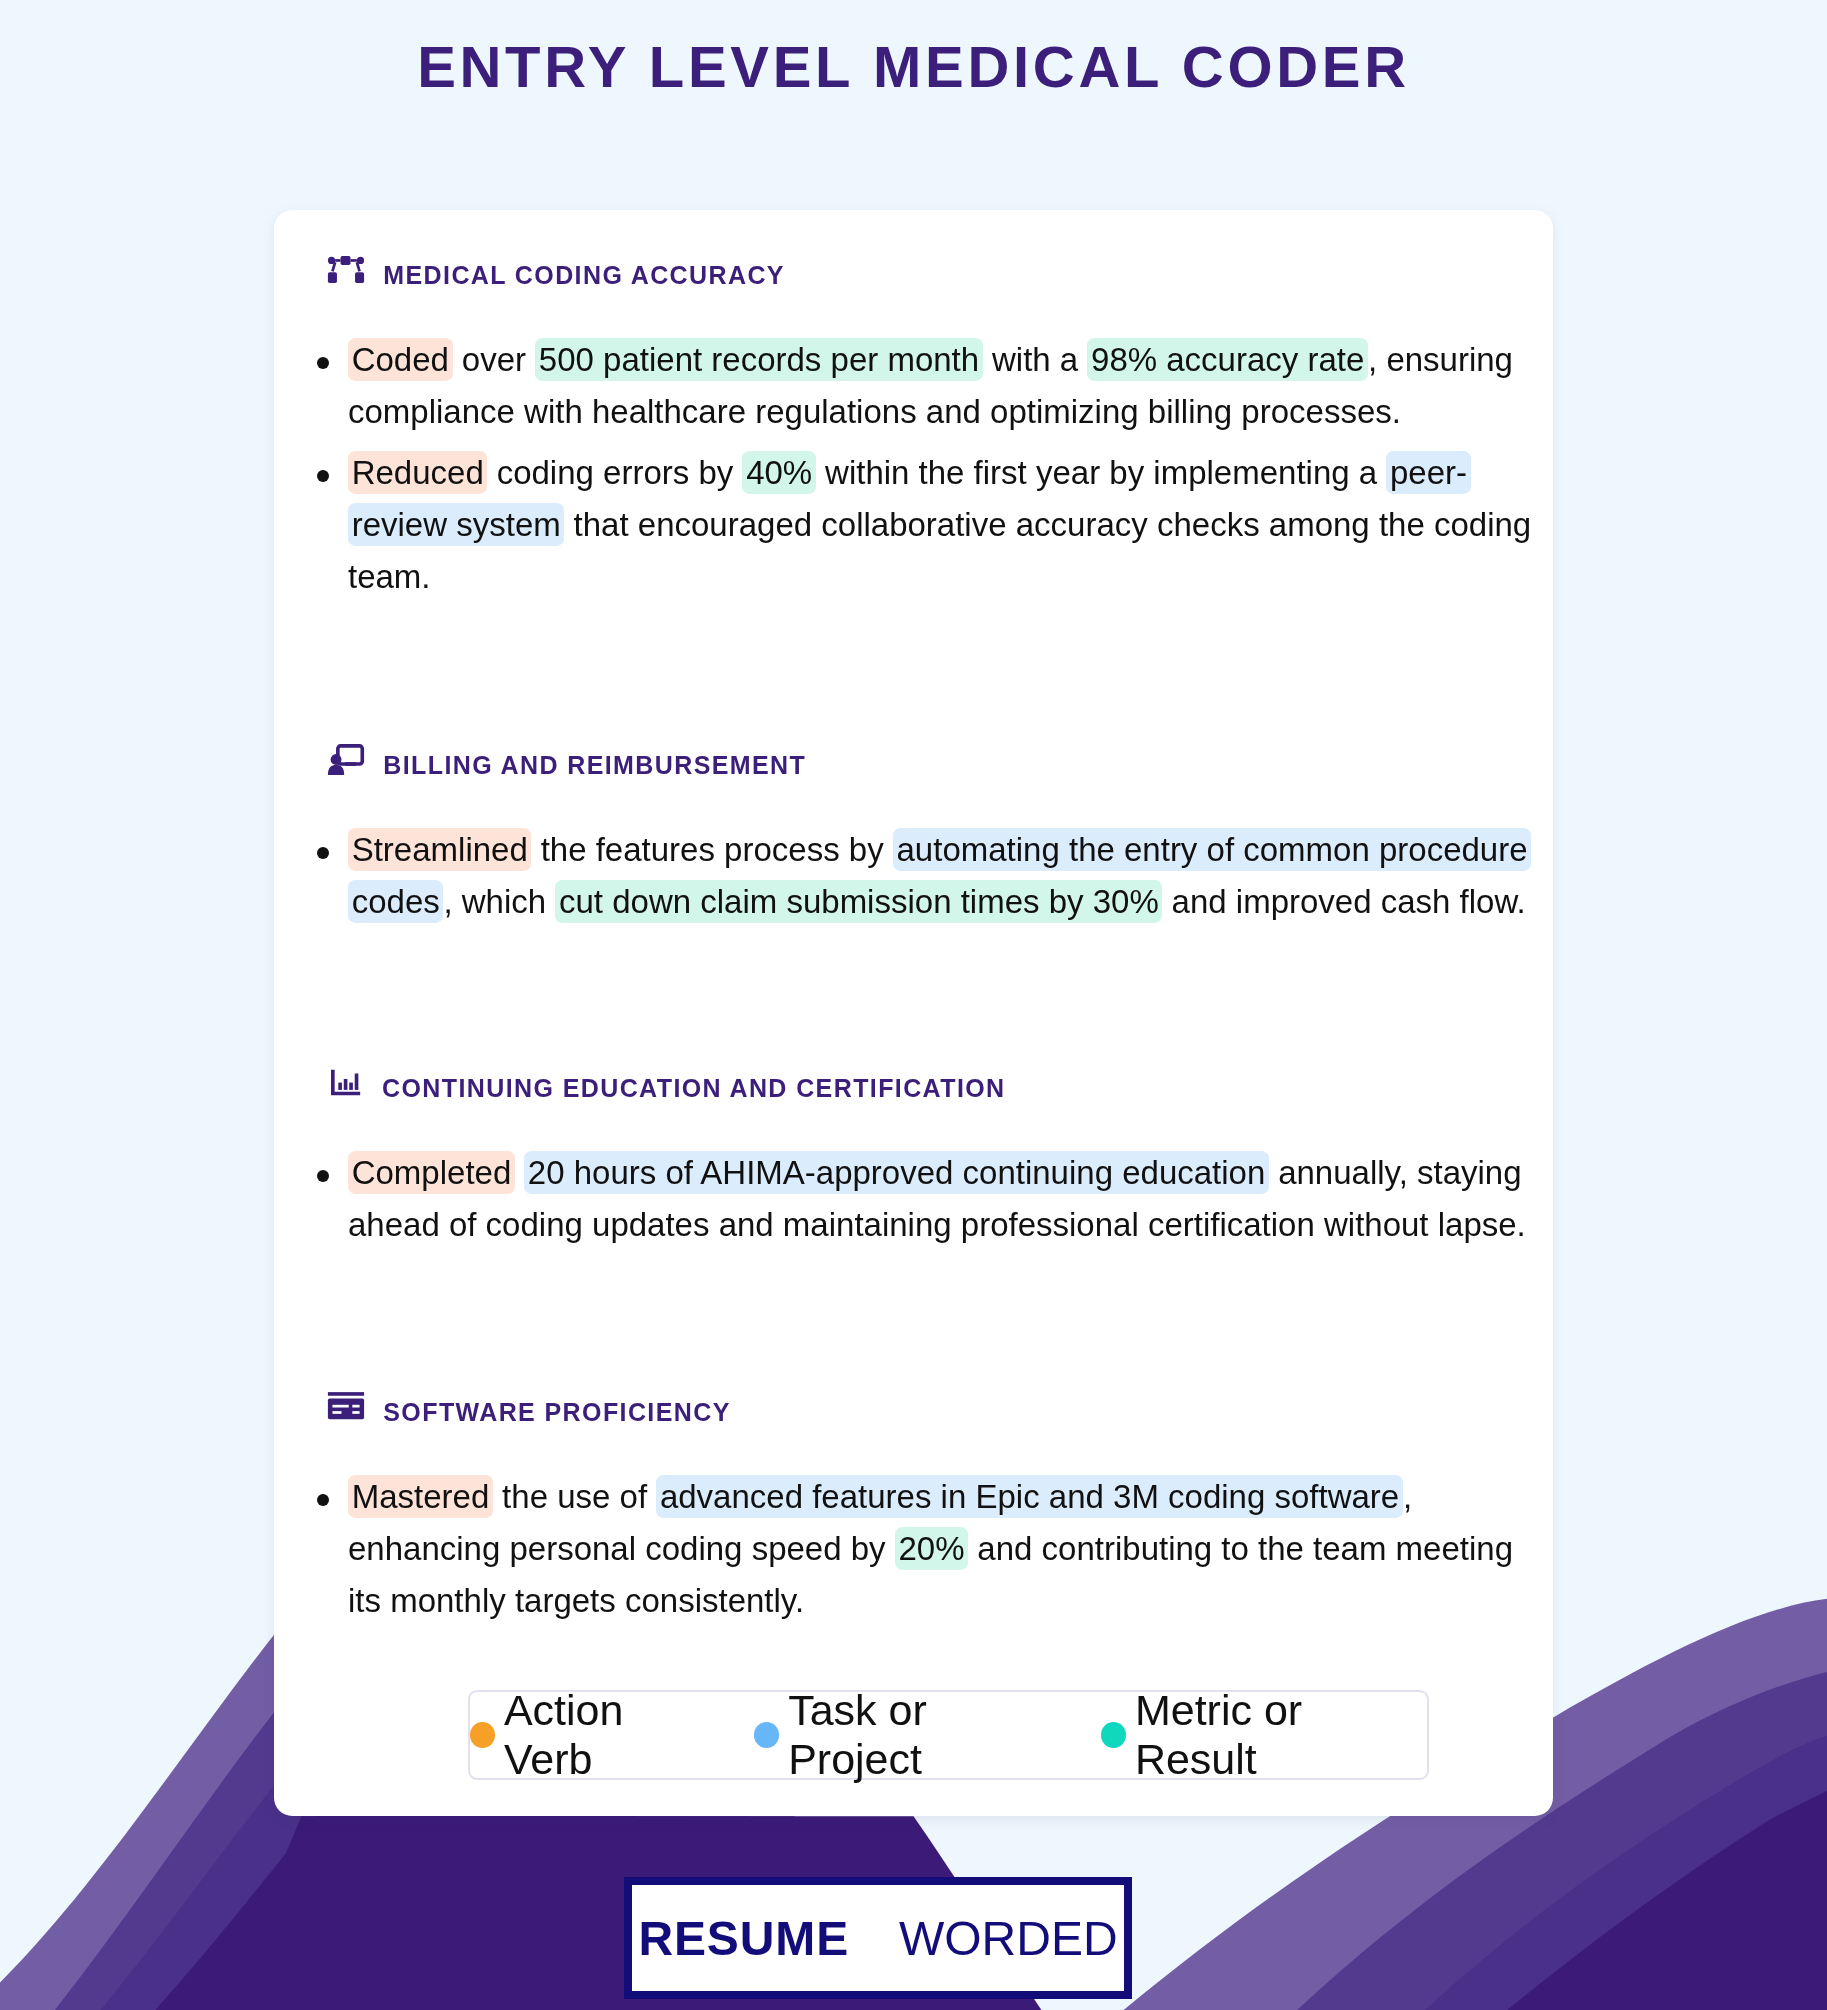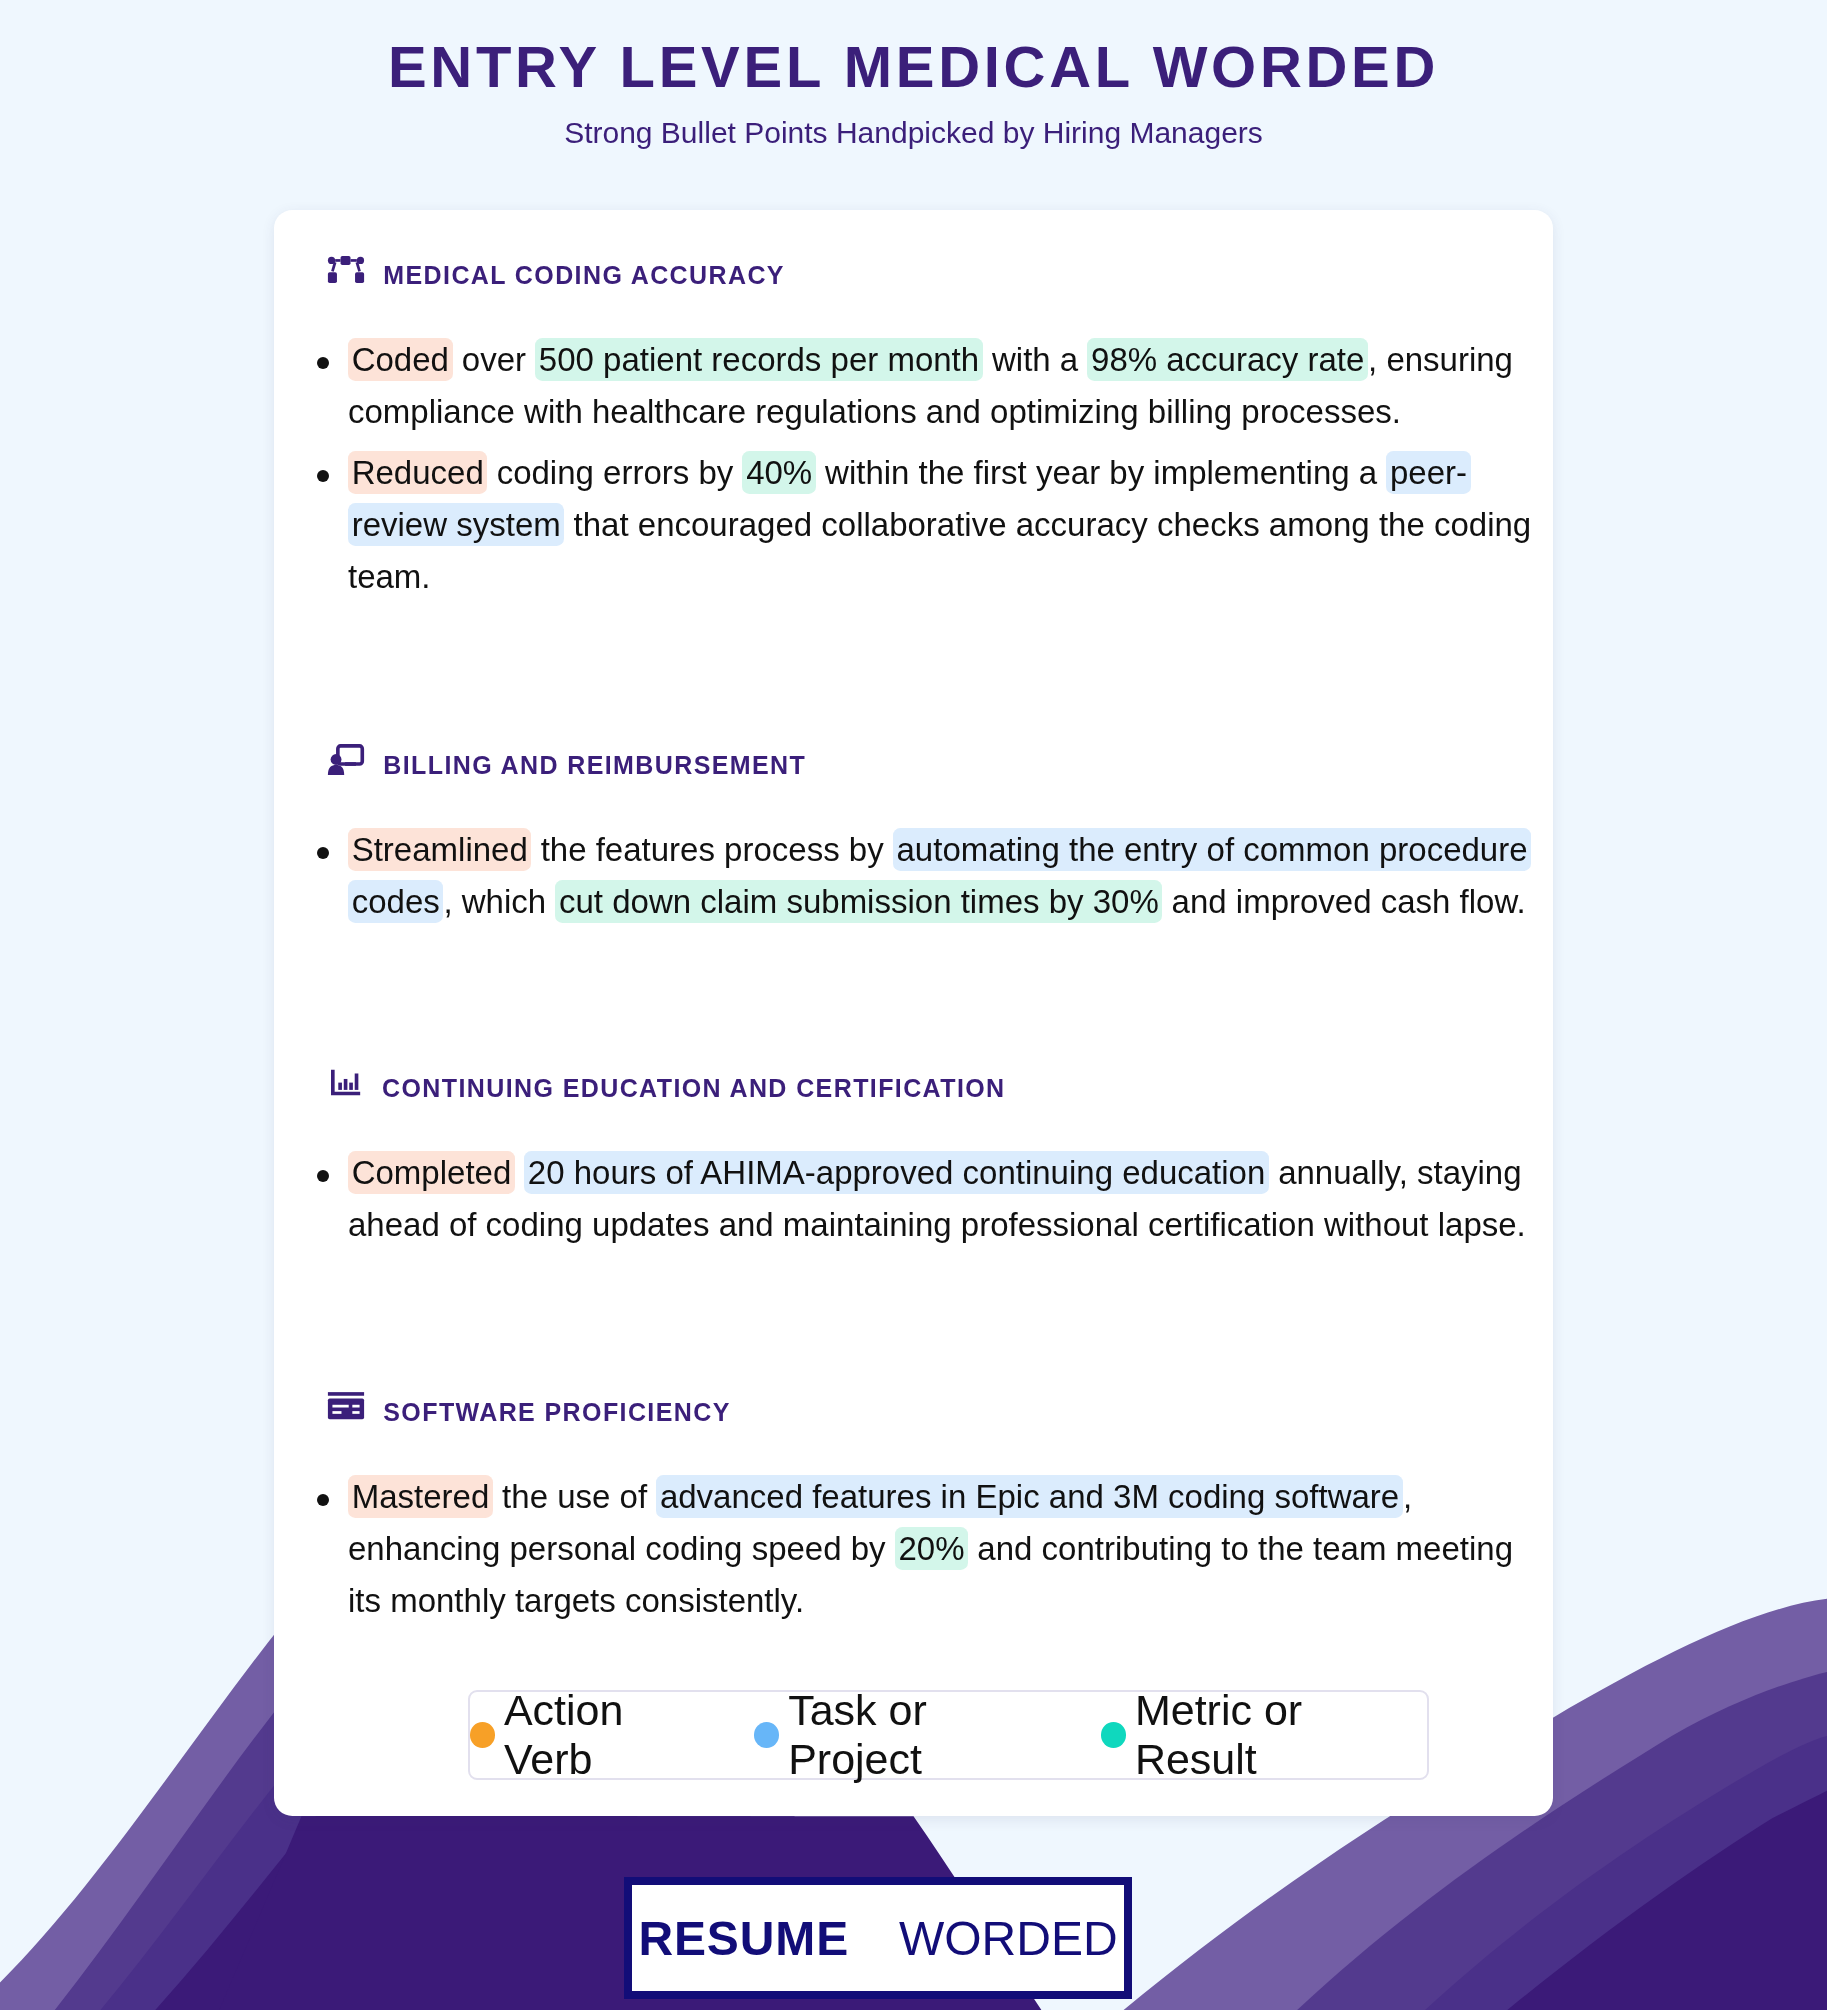--- a/index.html
+++ b/index.html
@@ -76,22 +76,21 @@
 
   <path d="M330 1988 L1000 1988 C 1050 2060 1100 2140 1140 2200 L240 2200 C 270 2130 300 2060 330 1988 Z" fill="#3b1a78"></path>
 
   <path d="M1230 2200 C 1400 2060 1560 1960 1700 1880 C 1820 1810 1920 1760 2000 1750 L2000 2200 Z" fill="#735ea5"></path>
   <path d="M1420 2200 C 1560 2070 1700 1980 1830 1900 C 1900 1860 1960 1840 2000 1830 L2000 2200 Z" fill="#533a8e"></path>
   <path d="M1560 2200 C 1680 2090 1800 2010 1900 1950 C 1950 1920 1980 1905 2000 1900 L2000 2200 Z" fill="#4a3089"></path>
   <path d="M1650 2200 C 1760 2110 1860 2040 1940 1990 C 1970 1975 1990 1965 2000 1960 L2000 2200 Z" fill="#3b1a78"></path>
 </svg>
 
 <div class="header">
-  <h1 class="title">ENTRY LEVEL MEDICAL WORDED</h1>
-  <div class="subtitle">Strong Bullet Points Handpicked by Hiring Managers</div>
+  <h1 class="title">ENTRY LEVEL MEDICAL CODER</h1>
 </div>
 
 <div class="card">
 
   <div class="section" style="top:0;">
     <div class="sec-head" style="top:38px;">
       <span class="sec-icon">
         <svg width="38" height="29" viewBox="0 0 42 32">
           <rect x="15" y="1" width="11" height="10" rx="2" fill="#3b1f7a"></rect>
           <circle cx="5" cy="6" r="4" fill="#3b1f7a"></circle>

